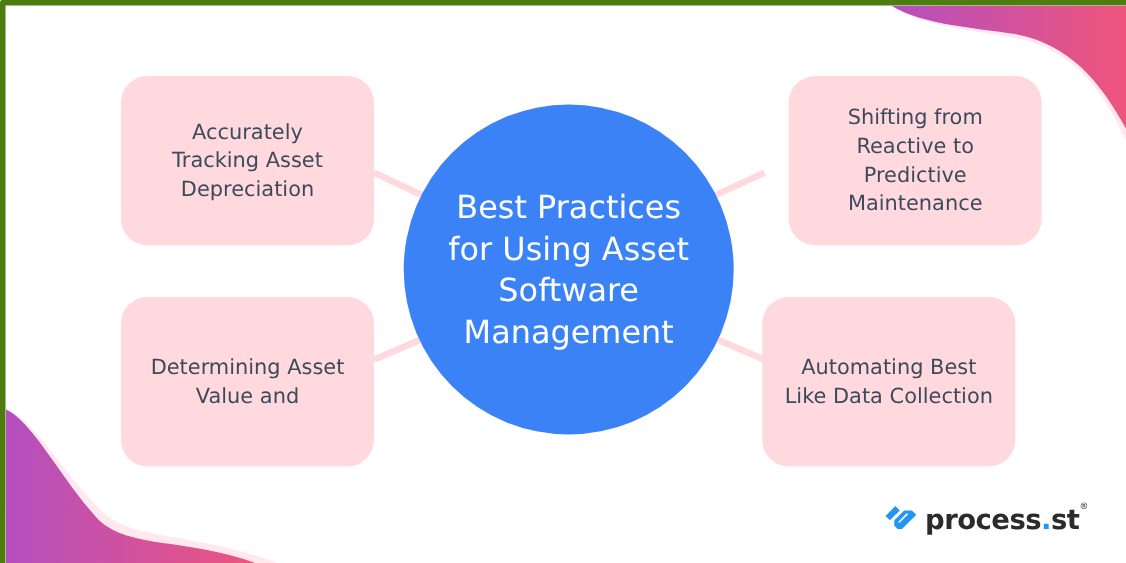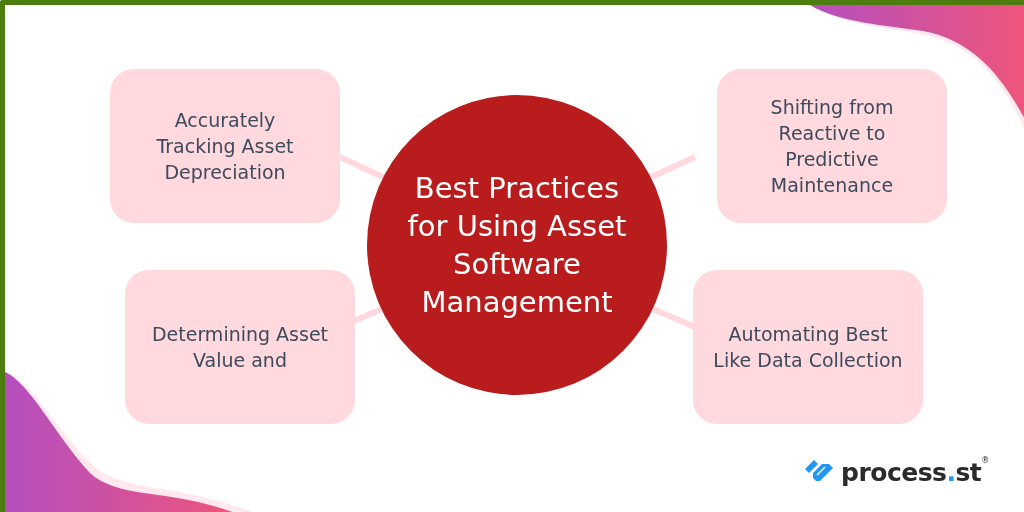--- a/index.html
+++ b/index.html
@@ -1,21 +1,21 @@
 <!DOCTYPE html>
 <html><head>
   <meta charset="utf-8">
   <style>
     html,body{margin:0;padding:0;}
     body{width:1024px;height:512px;position:relative;overflow:hidden;background:#ffffff;font-family:"DejaVu Sans","Liberation Sans",sans-serif;}
     .frame{position:absolute;left:0;top:0;width:1022px;height:510px;border:5px solid #4d7c0f;border-radius:2px;overflow:hidden;background:#fff;}
     svg.bg{position:absolute;left:0;top:0;}
     .box{position:absolute;width:230px;height:154px;background:#ffd9de;border-radius:24px;display:flex;align-items:center;justify-content:center;text-align:center;color:#3d4a5c;font-size:19px;line-height:26px;box-sizing:border-box;padding:0 12px;}
     .box span{display:block;}
-    .circle{position:absolute;left:362px;top:90px;width:300px;height:300px;border-radius:50%;background:#b91c1c;display:flex;align-items:center;justify-content:center;text-align:center;color:#ffffff;font-size:29px;line-height:38px;}
+    .circle{position:absolute;left:362px;top:90px;width:300px;height:300px;border-radius:50%;background:#3b82f6;display:flex;align-items:center;justify-content:center;text-align:center;color:#ffffff;font-size:29px;line-height:38px;}
     .logo{position:absolute;left:798px;top:453px;display:flex;align-items:flex-start;}
     .logo-text{font-family:"DejaVu Sans","Liberation Sans",sans-serif;font-weight:bold;font-size:25px;color:#2b2b2b;letter-spacing:-0.5px;}
     .logo-text .dot{color:#2196f3;}
     .logo-text sup{font-size:8px;font-weight:normal;vertical-align:top;position:relative;top:-2px;}
   </style>
 </head>
 <body>
 
 <div class="frame">
   <svg class="bg" width="1024" height="512">
@@ -39,21 +39,21 @@
   </svg>
 
   <div class="box" style="left:105px;top:64px;">
     <div>
       <span>Accurately</span>
       <span>Tracking Asset</span>
       <span>Depreciation</span>
     </div>
   </div>
 
-  <div class="box" style="left:120px;top:265px;align-items:center;">
+  <div class="box" style="left:105px;top:265px;align-items:center;">
     <div>
       <span>Determining Asset</span>
       <span>Value and</span>
     </div>
   </div>
 
   <div class="box" style="left:688px;top:64px;margin-left:24px;">
     <div>
       <span>Shifting from</span>
       <span>Reactive to</span>

